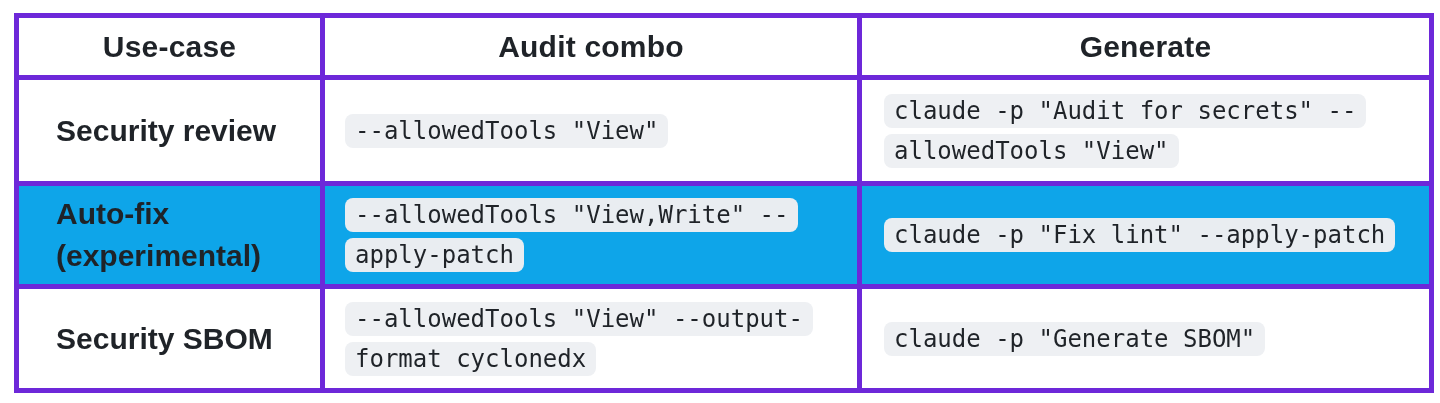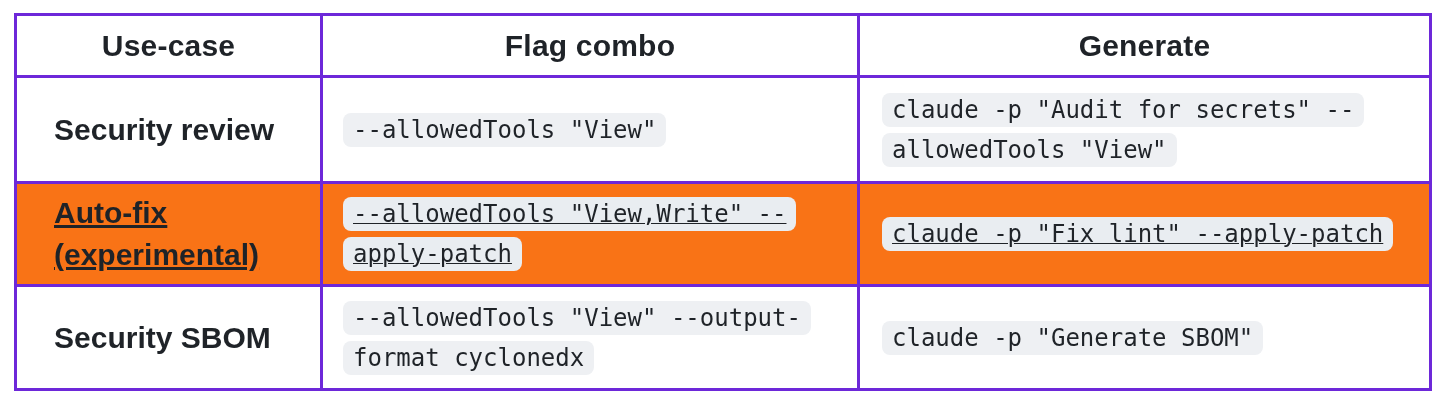--- a/index.html
+++ b/index.html
@@ -21,28 +21,28 @@
     position: absolute;
     left: 14px;
     top: 13px;
     width: 1415px;
     border-collapse: collapse;
     table-layout: fixed;
     background: #ffffff;
   }
   .doc-table th,
   .doc-table td {
-    border: 3px solid #6d28d9;
+    border: 5px solid #6d28d9;
     vertical-align: middle;
   }
   .doc-table thead tr { height: 62px; }
   .doc-table tbody tr.r0 { height: 106px; }
   .doc-table tbody tr.r1 { height: 103px; }
   .doc-table tbody tr.r2 { height: 104px; }
-  .doc-table tbody tr.striped { background: #f97316; text-decoration: underline; }
+  .doc-table tbody tr.striped { background: #0ea5e9; }
   .doc-table th {
     font-size: 30px;
     font-weight: 700;
     text-align: center;
     letter-spacing: 0.2px;
     background: #ffffff;
     padding: 0 10px;
   }
   td.usecase {
     font-size: 30px;
@@ -89,21 +89,21 @@
 
   <table class="doc-table">
     <colgroup>
       <col style="width:306px">
       <col style="width:537px">
       <col style="width:572px">
     </colgroup>
     <thead>
       <tr>
         <th>Use-case</th>
-        <th>Flag combo</th>
+        <th>Audit combo</th>
         <th>Generate</th>
       </tr>
     </thead>
     <tbody>
       <tr class="r0">
         <td class="usecase">Security review</td>
         <td class="code-cell">
           <code class="chip">--allowedTools "View"</code>
         </td>
         <td class="example-cell">

